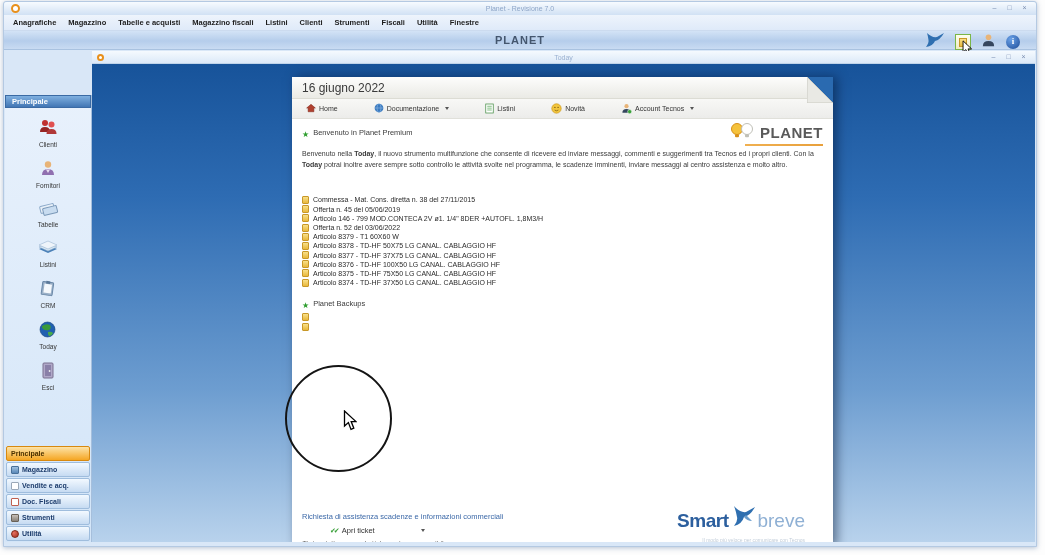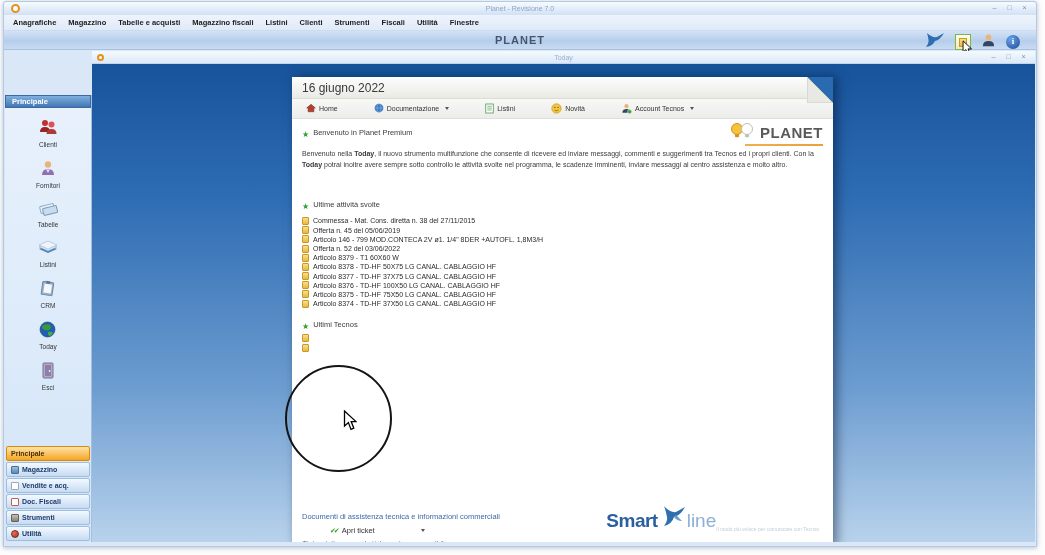--- a/index.html
+++ b/index.html
@@ -93,21 +93,21 @@
   .highlight-circle { position:absolute; left:-7px; top:246px; width:107px; height:107px;
                       border:2px solid #141414; border-radius:50%; background:transparent; }
   .circle-cursor { position:absolute; left:51px; top:291px; }
 
   .assist-link { position:absolute; left:10px; top:393px; font-size:7.5px; color:#3c69a8; }
   .ticket-row { position:absolute; left:38px; top:407px; display:flex; align-items:center; gap:4px; font-size:7.5px; color:#333; }
   .checks::before { content:"✔✔"; color:#3aa03a; font-size:7px; letter-spacing:-2px; }
   .ticket-arrow { margin-left:42px; }
   .assist-note { position:absolute; left:10px; top:421px; font-size:7px; color:#666; font-style:italic; }
 
-  .smartline { position:absolute; right:14px; top:386px; display:flex; flex-direction:row; align-items:flex-end; }
+  .smartline { position:absolute; right:28px; top:386px; display:flex; flex-direction:column; align-items:flex-end; }
   .sl-row { display:flex; align-items:flex-end; }
   .sl-word1 { font-size:19px; font-weight:bold; color:#2c5f9e; letter-spacing:-.5px; }
   .sl-word2 { font-size:19px; color:#8fb0d4; }
   .sl-bird { margin:0 1px -1px 2px; }
   .sl-tagline { font-size:5px; color:#c2cdd9; margin-top:5px; }
 </style>
 </head>
 <body>
 
 <div class="stage">
@@ -338,24 +338,20 @@
                   <span class="brand-name">PLANET</span>
                 </div>
                 <span class="brand-underline"></span>
               </div>
 
               <div class="welcome-par">
                 <span>Benvenuto nella </span><strong>Today</strong><span>, il nuovo strumento multifunzione che consente di ricevere ed inviare messaggi, commenti e suggerimenti tra Tecnos ed i propri clienti. Con la </span><strong>Today</strong><span> potrai inoltre avere sempre sotto controllo le attività svolte nel programma, le scadenze imminenti, inviare messaggi al centro assistenza e molto altro.</span>
               </div>
 
               <div class="activities">
-                <div class="star-row">
-                  <span class="star-ico"></span>
-                  <span class="star-label">Ultime attività svolte</span>
-                </div>
                 <div class="act-list">
                   <div class="act-item">
                       <span class="doc-ico"></span>
                       <span>Commessa - Mat. Cons. diretta n. 38 del 27/11/2015</span>
                     </div>
                   <div class="act-item">
                       <span class="doc-ico"></span>
                       <span>Offerta n. 45 del 05/06/2019</span>
                     </div>
                   <div class="act-item">
@@ -389,53 +385,53 @@
                   <div class="act-item">
                       <span class="doc-ico"></span>
                       <span>Articolo 8374 - TD-HF 37X50 LG   CANAL. CABLAGGIO HF</span>
                     </div>
                 </div>
               </div>
 
               <div class="backups">
                 <div class="star-row">
                   <span class="star-ico"></span>
-                  <span class="star-label">Ultimi Tecnos</span>
+                  <span class="star-label">Planet Backups</span>
                 </div>
                 <div class="backup-row">
                     <span class="doc-ico"></span>
                   </div>
                 <div class="backup-row">
                     <span class="doc-ico"></span>
                   </div>
               </div>
 
               <div class="highlight-circle"></div>
               <span class="circle-cursor">
                 <svg width="14" height="21" viewBox="0 0 14 21">
                     <path d="M1.5 1 L1.5 16 L5.4 12.6 L8 19.4 L10.8 18.2 L8.2 11.6 L13 11.6 Z" fill="#ffffff" stroke="#000000" stroke-width="1.3"></path>
                   </svg>
               </span>
 
-              <span class="assist-link">Documenti di assistenza tecnica e informazioni commerciali</span>
+              <span class="assist-link">Richiesta di assistenza scadenze e informazioni commerciali</span>
               <span class="ticket-row">
                 <span class="checks"></span>
                 <span>Apri ticket</span>
                 <span class="arrow-down ticket-arrow"></span>
               </span>
               <span class="assist-note">Ti ricontatteremo nel più breve tempo possibile</span>
 
               <div class="smartline">
                 <div class="sl-row">
                   <span class="sl-word1">Smart</span>
                   <span class="sl-bird"><svg width="26" height="24" viewBox="0 0 26 24">
                         <path d="M4 1 Q10 8 16 7 L25 2 Q20 11 14 12 Q12 19 4 21 Q8 16 7 12 Q6 6 4 1 Z" fill="#2f6fb0"></path>
                         <path d="M14 12 Q17 16 22 16 Q18 12 16 10 Z" fill="#6a9ccc"></path>
                       </svg></span>
-                  <span class="sl-word2">line</span>
+                  <span class="sl-word2">breve</span>
                 </div>
                 <span class="sl-tagline">Il modo più veloce per comunicare con Tecnos</span>
               </div>
 
             </div>
           </div>
         </div>
       </div>
 
     </div>

